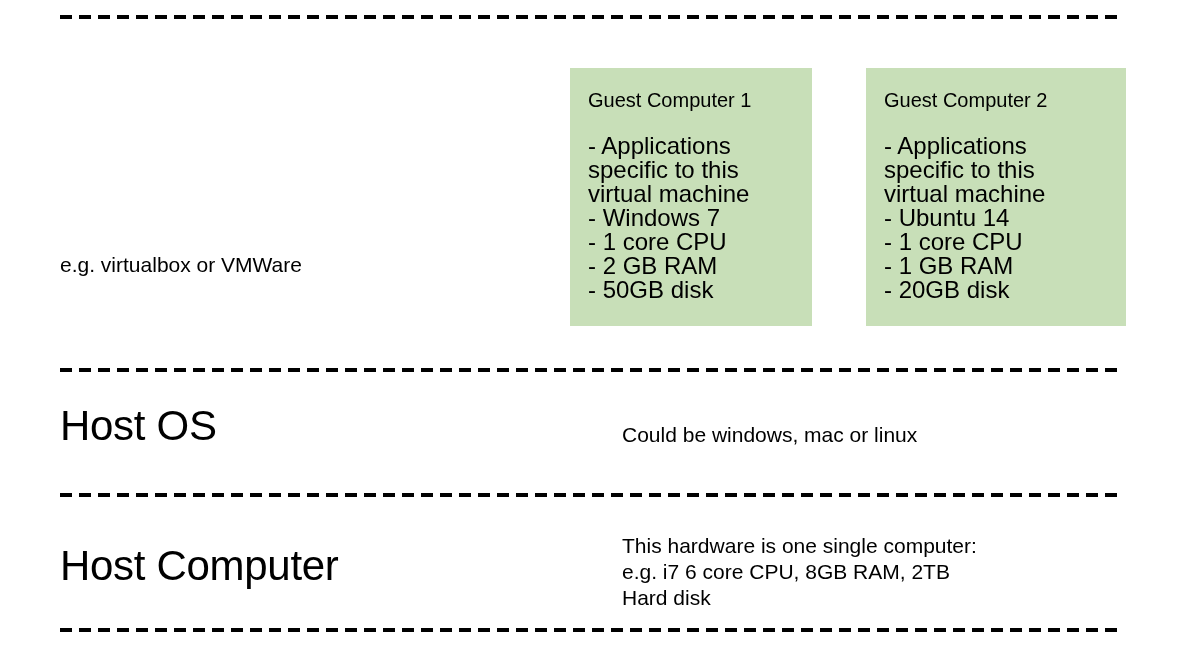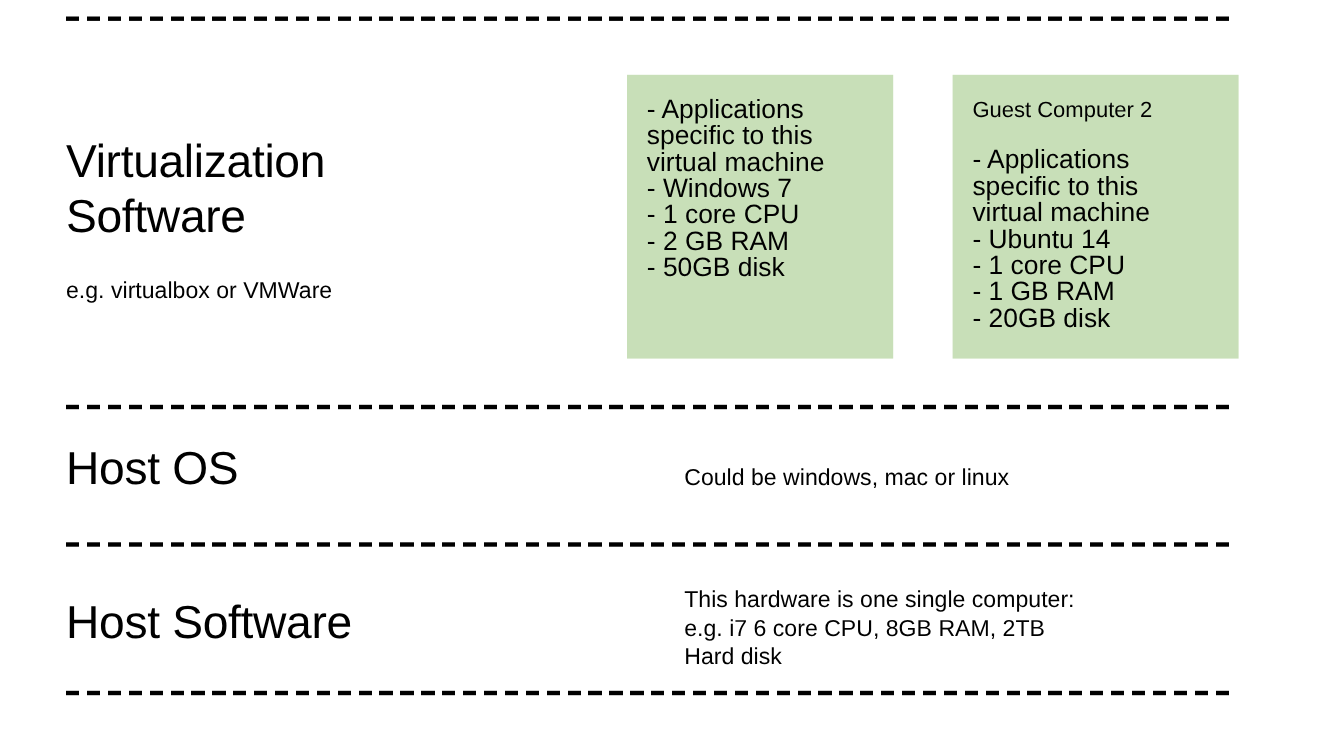--- a/index.html
+++ b/index.html
@@ -104,25 +104,24 @@
 </head>
 <body>
 
 <div id="canvas">
 
   <div class="divider d0"></div>
   <div class="divider d1"></div>
   <div class="divider d2"></div>
   <div class="divider d3"></div>
 
-  <div class="layer-heading virt">Virtualization
-Software</div>
   <div class="layer-subtitle">e.g. virtualbox or VMWare</div>
 
   <div class="guest-box g0">
+    <div class="guest-title">Guest Computer 1</div>
     <div class="guest-specs">- Applications
 specific to this
 virtual machine
 - Windows 7
 - 1 core CPU
 - 2 GB RAM
 - 50GB disk</div>
   </div>
 
   <div class="guest-box g1">
@@ -132,18 +131,18 @@
 virtual machine
 - Ubuntu 14
 - 1 core CPU
 - 1 GB RAM
 - 20GB disk</div>
   </div>
 
   <div class="layer-heading hostos">Host OS</div>
   <div class="layer-desc hostos-desc">Could be windows, mac or linux</div>
 
-  <div class="layer-heading hostcomp">Host Software</div>
+  <div class="layer-heading hostcomp">Host Computer</div>
   <div class="layer-desc hostcomp-desc">This hardware is one single computer:
 e.g. i7 6 core CPU, 8GB RAM, 2TB
 Hard disk</div>
 
 </div>
 
 </body></html>

